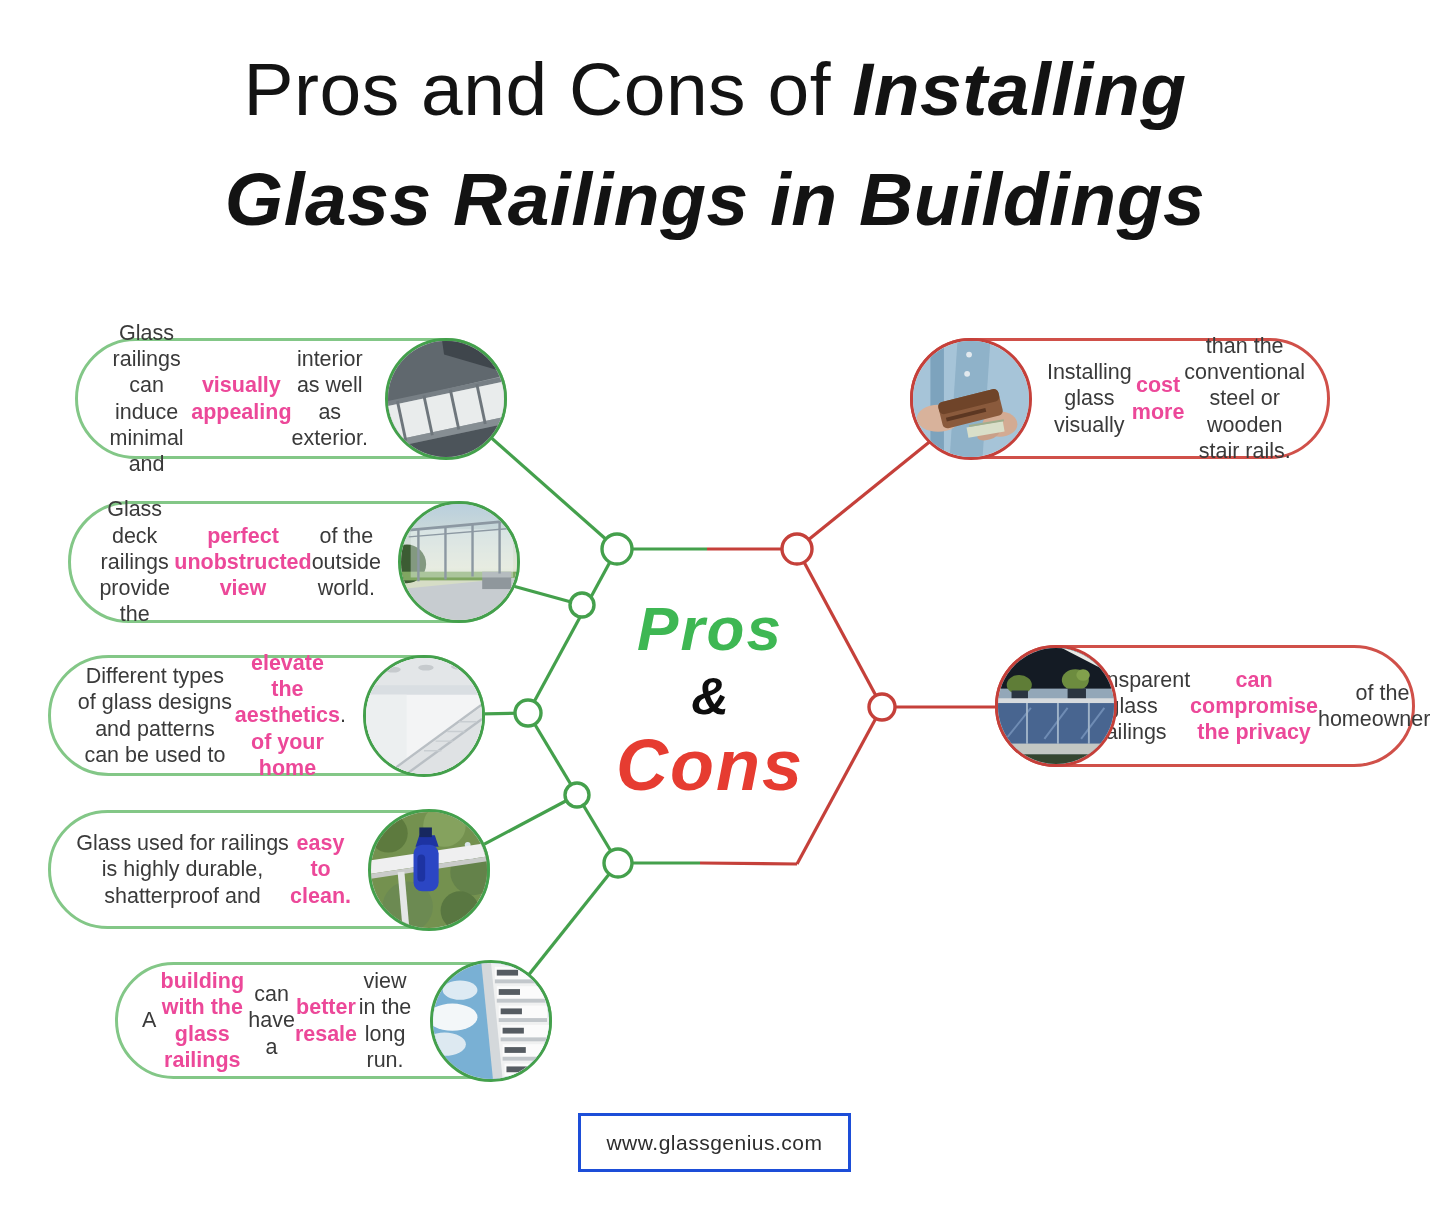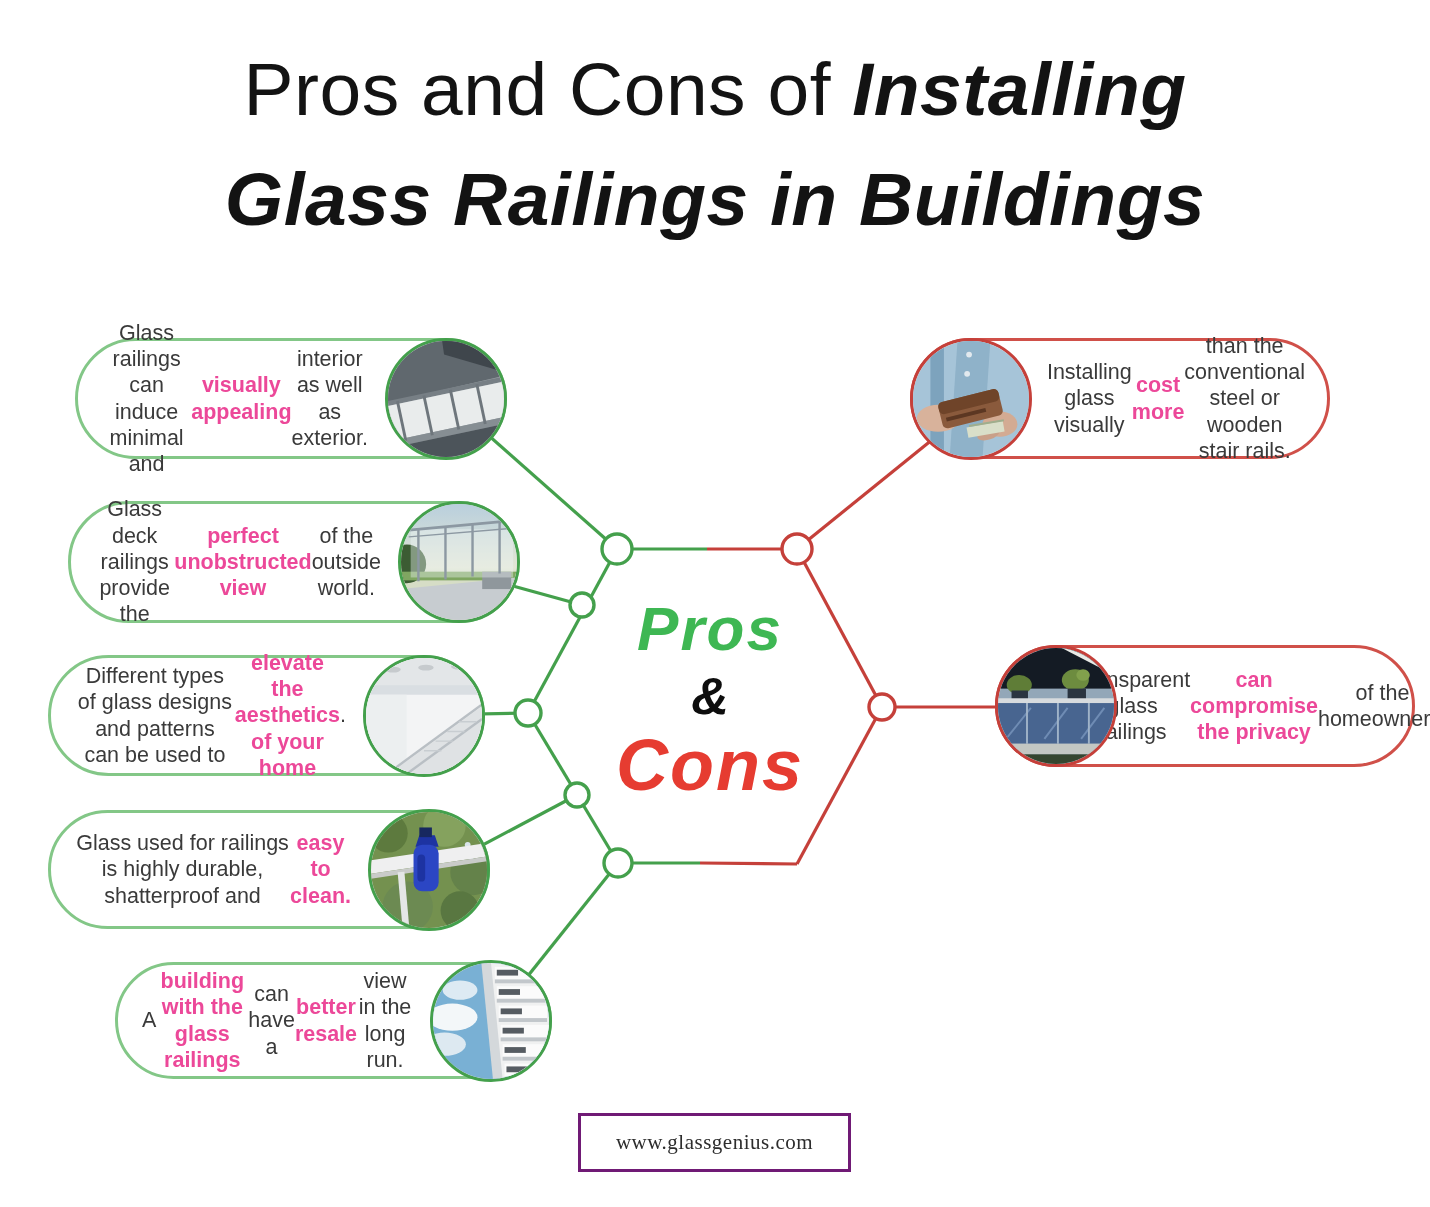--- a/index.html
+++ b/index.html
@@ -41,22 +41,22 @@
   .p5{left:115px;top:962px;width:437px;height:117px;}
   .c1{left:910px;top:338px;width:420px;height:121px;}
   .c2{left:995px;top:645px;width:420px;height:122px;}
   
   .center-label{position:absolute;left:585px;top:586px;width:250px;text-align:center;
     font-style:italic;font-weight:700;margin-top:8px;}
   .word-pros{font-size:62px;line-height:70px;color:#3eb753;letter-spacing:2px;}
   .word-amp{font-size:52px;line-height:64px;color:#0d0d0d;}
   .word-cons{font-size:72px;line-height:74px;color:#e63c31;letter-spacing:2px;}
   
-  .site-box{position:absolute;left:578px;top:1113px;width:273px;height:59px;border:3px solid #701a75;
-    box-sizing:border-box;display:flex;align-items:center;justify-content:center;background:#fff;font-family:Liberation Serif, serif;}
+  .site-box{position:absolute;left:578px;top:1113px;width:273px;height:59px;border:3px solid #1d4ed8;
+    box-sizing:border-box;display:flex;align-items:center;justify-content:center;background:#fff;}
   .site-box span{font-size:21px;color:#2d2d2d;letter-spacing:0.5px;}
 </style>
 </head>
 <body>
 
 <div class="canvas">
 
   <svg class="connectors" viewBox="0 0 1430 1207" aria-hidden="true">
     <g stroke-width="3.2" fill="none">
       <line x1="617" y1="549" x2="707" y2="549" stroke="#44a04c"></line>

